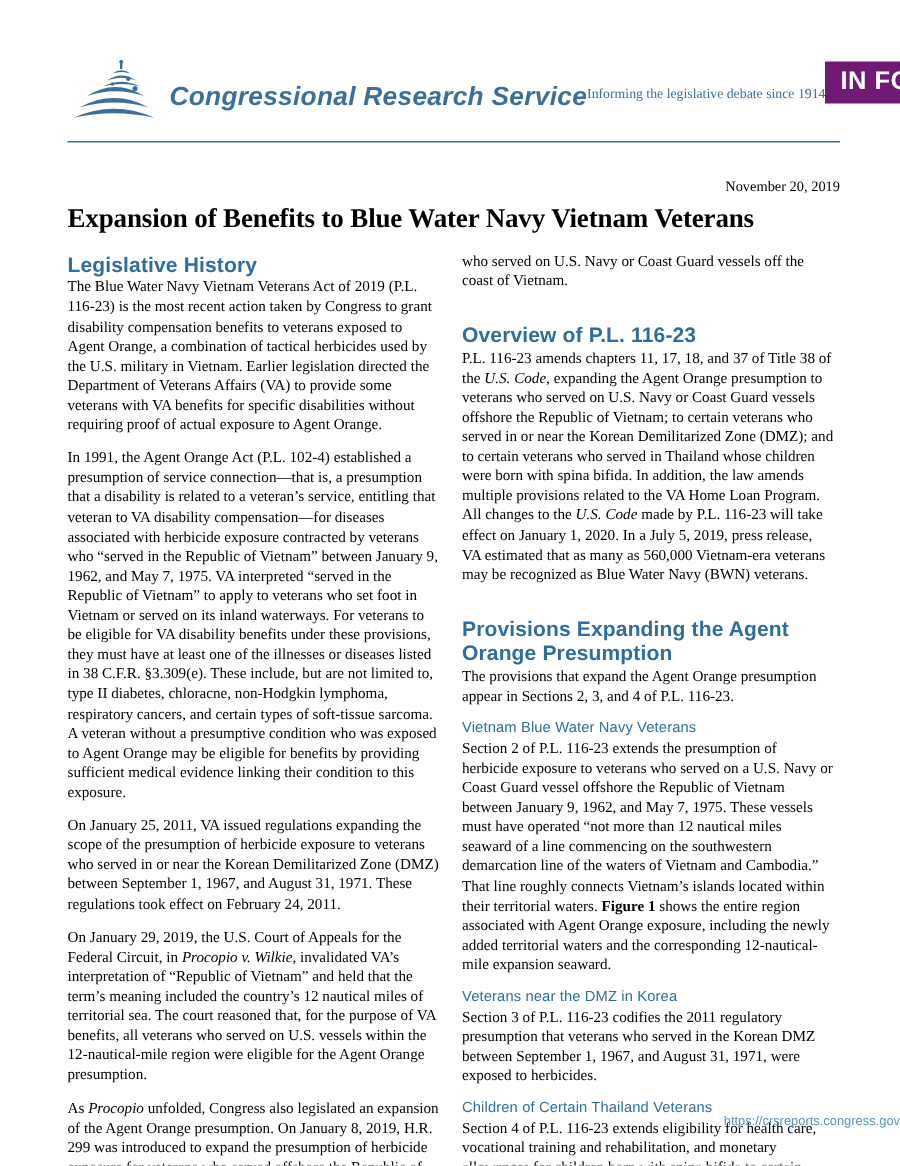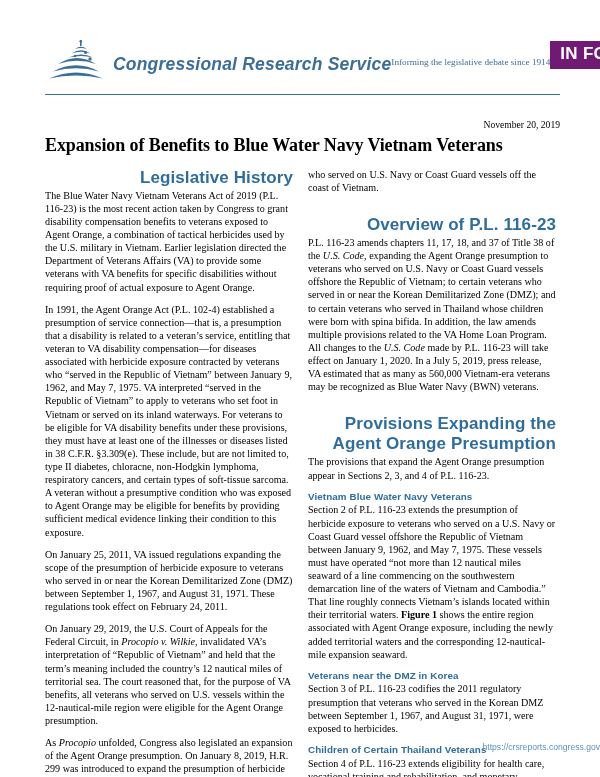--- a/index.html
+++ b/index.html
@@ -110,32 +110,31 @@
     margin-top: 10px;
   }
   .col {
     width: 248px;
     flex: 0 0 248px;
   }
 
   h2.sect {
     font-family: "Liberation Sans", sans-serif;
     font-weight: bold;
-    font-size: 17px;
+    font-size: 14px;
     color: #2e6d9e;
     margin: 0 0 1px 0;
     line-height: 1.18;
     letter-spacing: 0.1px;
-    text-align: right;
   }
   h2.sect.spaced { margin-top: 21px; }
 
   h3.subsect {
     font-family: "Liberation Sans", sans-serif;
-    font-weight: bold;
+    font-weight: normal;
     font-size: 9.8px;
     color: #2e6d9e;
     margin: 9px 0 0 0;
     line-height: 1.2;
     letter-spacing: 0.1px;
   }
 
   p.body {
     font-size: 10.1px;
     line-height: 1.30;

